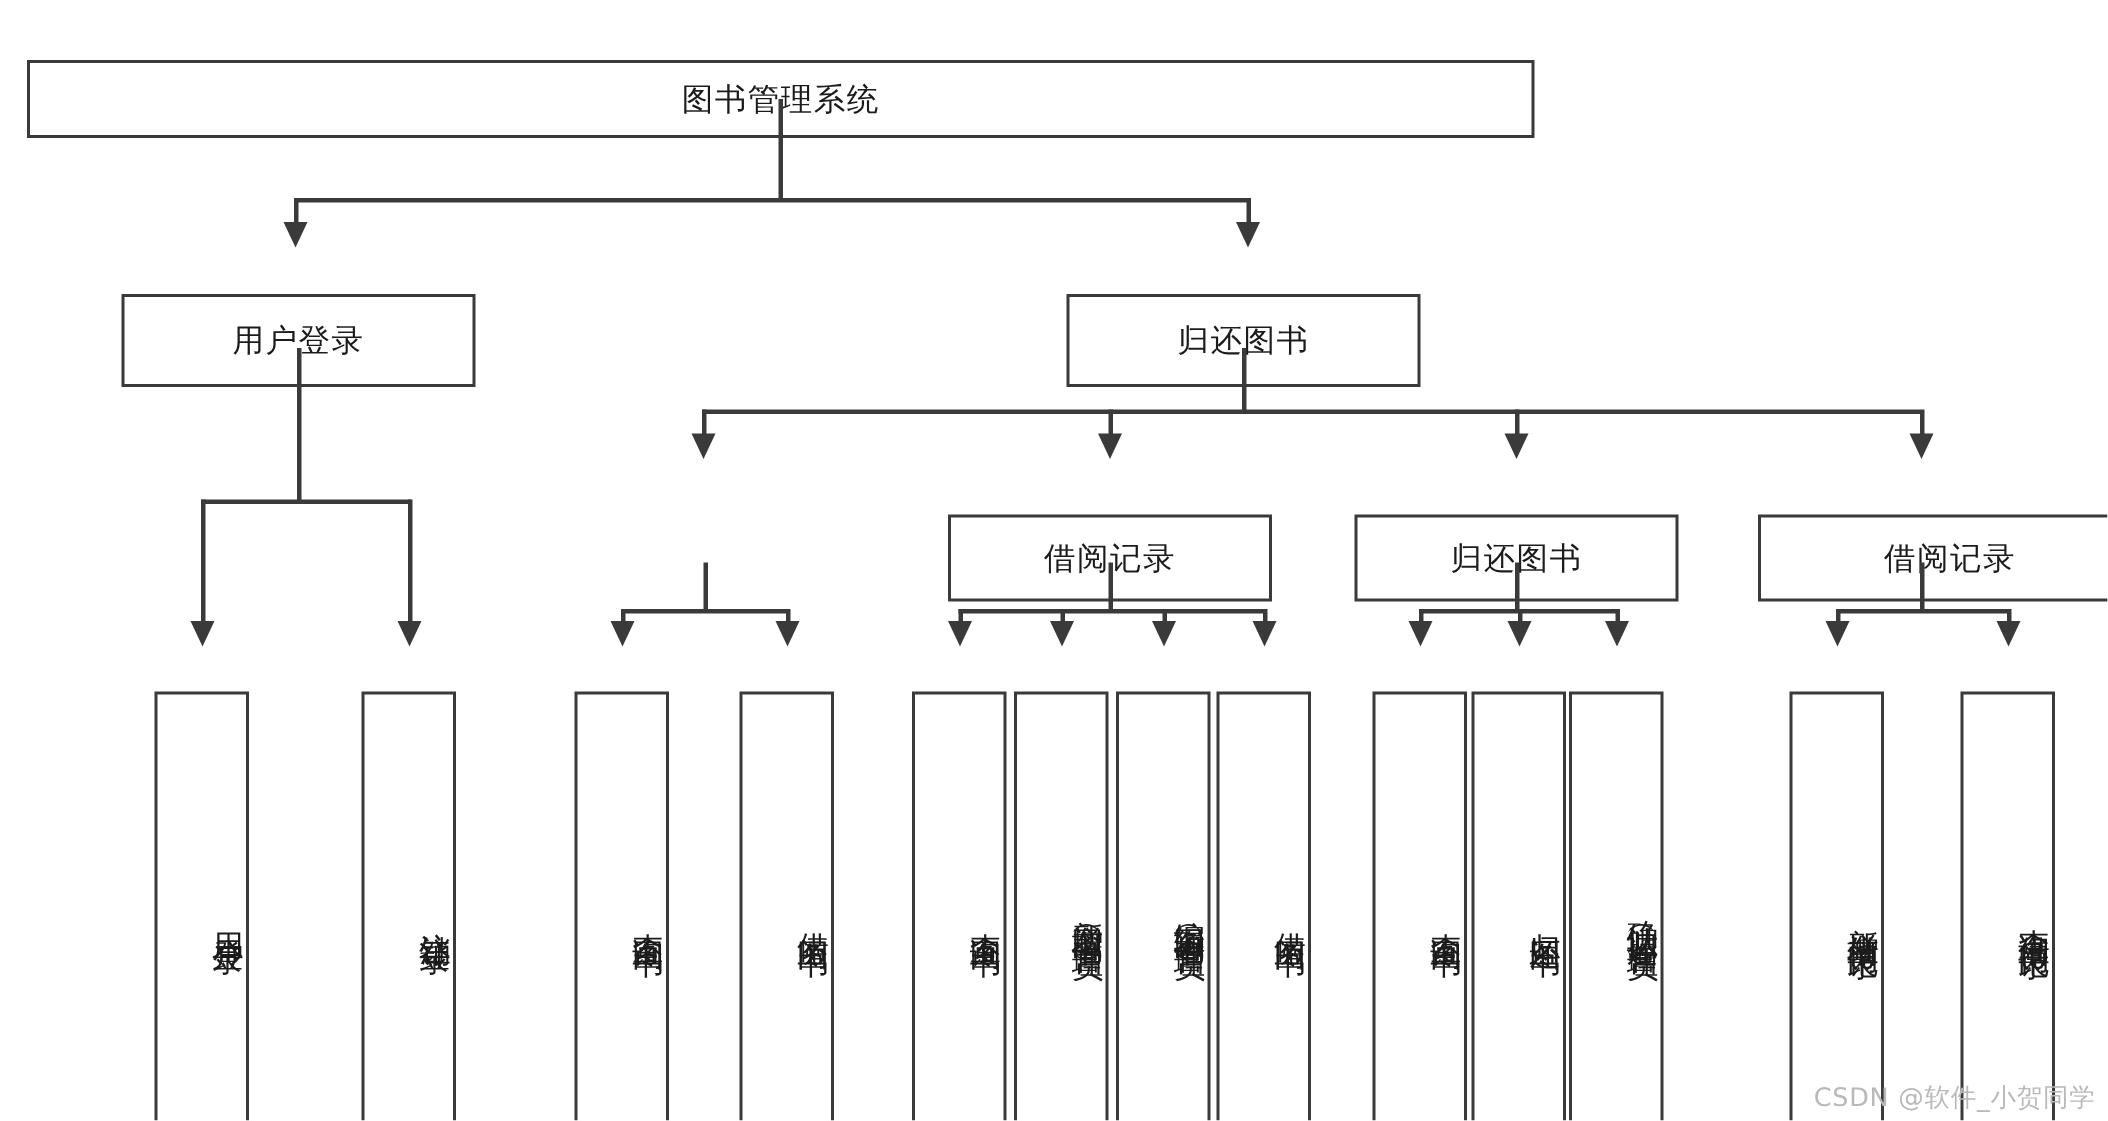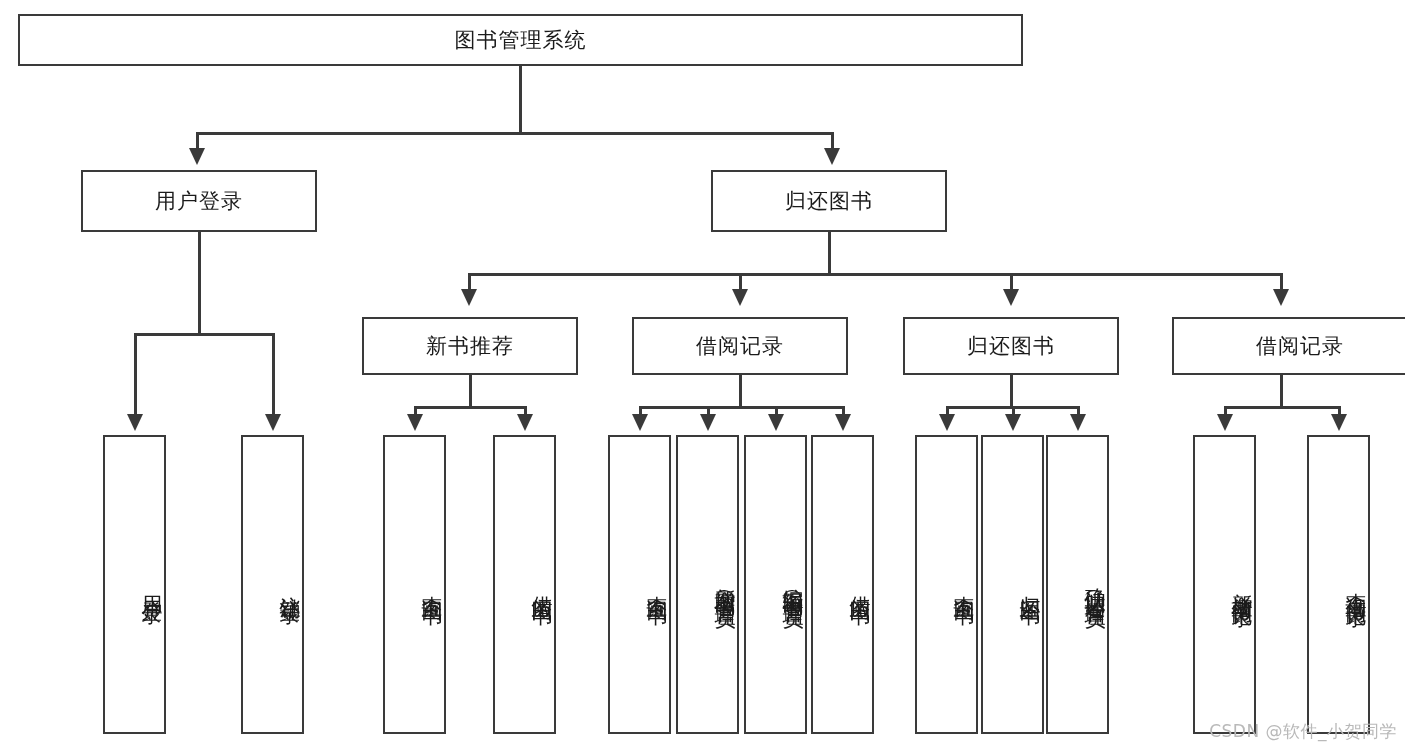--- a/index.html
+++ b/index.html
@@ -22,20 +22,21 @@
   .node {
     position: absolute;
     box-sizing: border-box;
     border: 2.5px solid #3a3a3a;
     background: #ffffff;
     display: flex;
     align-items: center;
     justify-content: center;
     color: #1b1b1b;
     line-height: 1.15;
+    margin-top: 26px;
   }
   .node.horiz {
     font-size: 21px;
     letter-spacing: 1px;
     padding: 0 4px;
   }
   .node.vert {
     writing-mode: vertical-rl;
     text-orientation: upright;
     font-size: 21px;
@@ -112,23 +113,20 @@
   <div class="hline" style="left:468px; top:273px; width:812px;"></div>
   <div class="vline" style="left:468px; top:273px; height:18px;"></div>
   <div class="arrow" style="left:461px; top:289px;"></div>
   <div class="vline" style="left:739px; top:273px; height:18px;"></div>
   <div class="arrow" style="left:732px; top:289px;"></div>
   <div class="vline" style="left:1010px; top:273px; height:18px;"></div>
   <div class="arrow" style="left:1003px; top:289px;"></div>
   <div class="vline" style="left:1280px; top:273px; height:18px;"></div>
   <div class="arrow" style="left:1273px; top:289px;"></div>
 
-  <div class="node horiz" style="left:362px; top:317px; width:216px; height:58px;">
-    <span>新书推荐</span>
-  </div>
   <div class="node horiz" style="left:632px; top:317px; width:216px; height:58px;">
     <span>借阅记录</span>
   </div>
   <div class="node horiz" style="left:903px; top:317px; width:216px; height:58px;">
     <span>归还图书</span>
   </div>
   <div class="node horiz" style="left:1172px; top:317px; width:256px; height:58px;">
     <span>借阅记录</span>
   </div>
 

